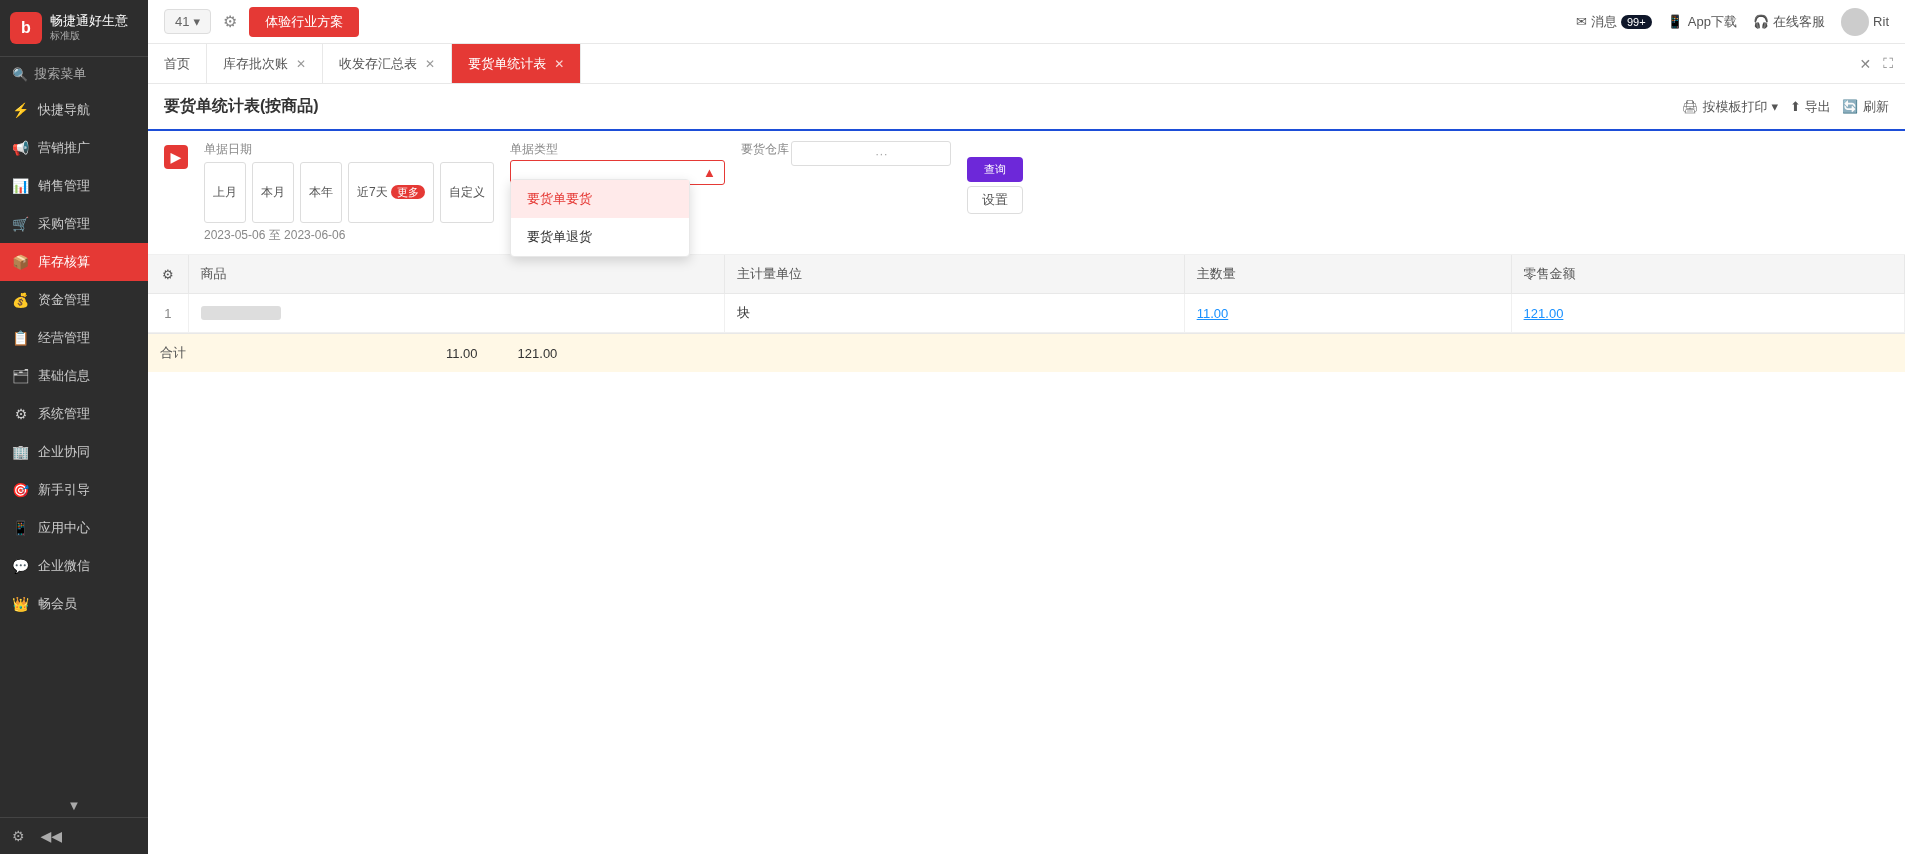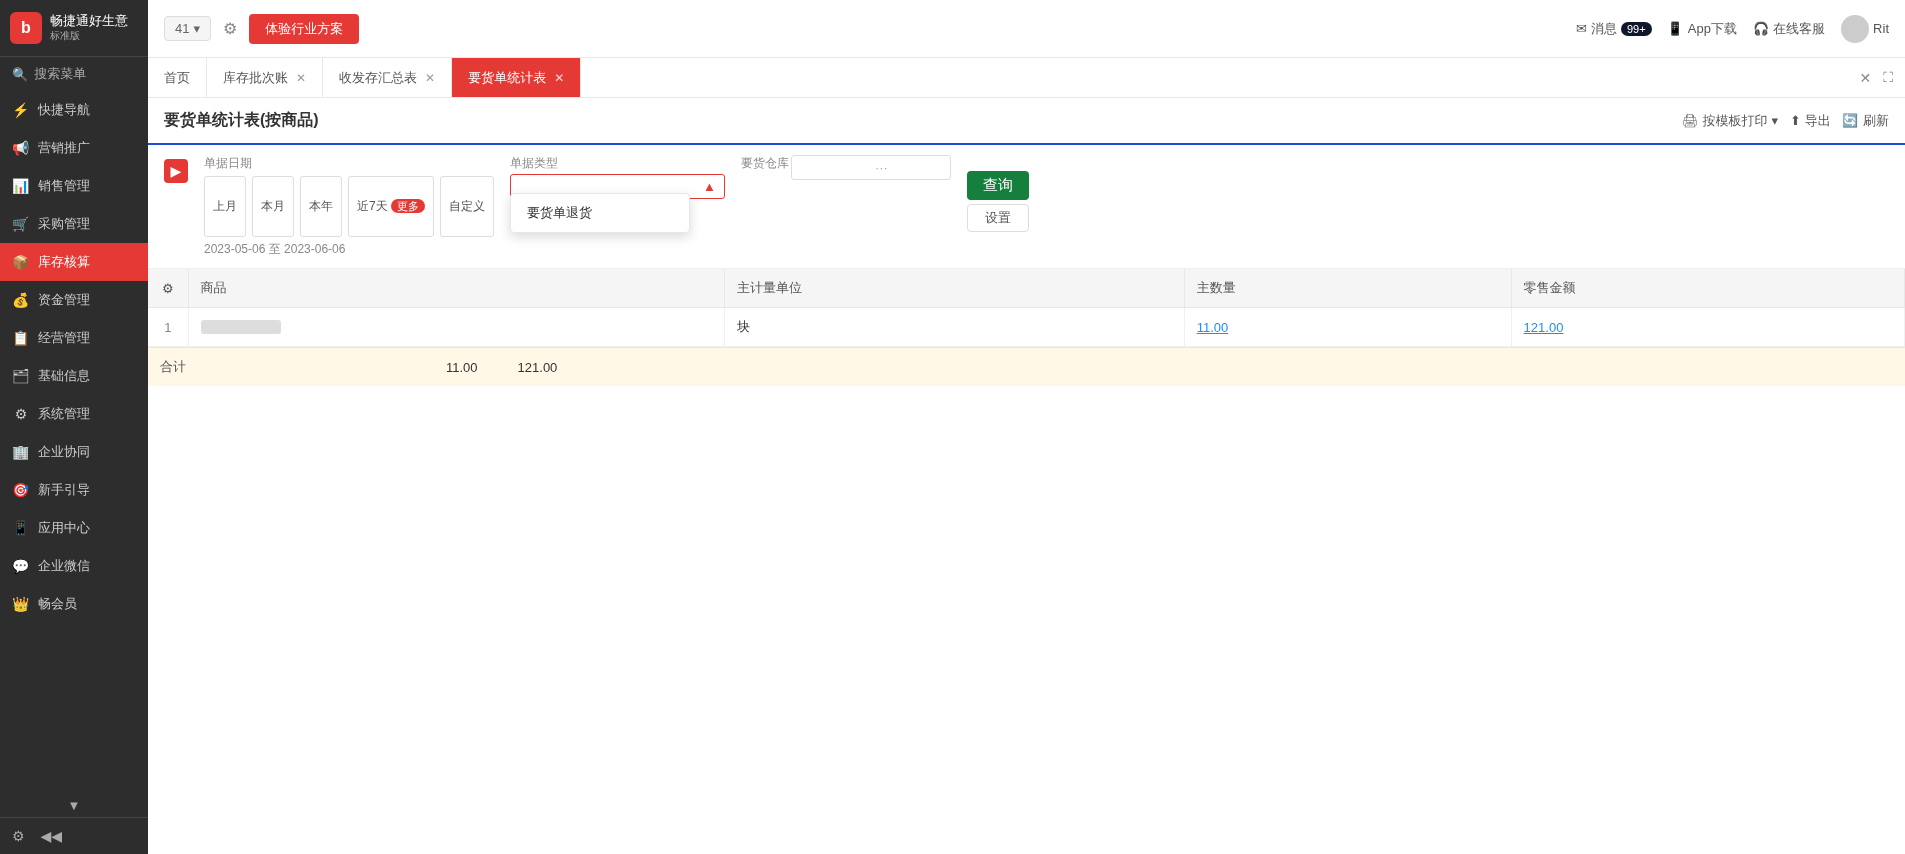--- a/index.html
+++ b/index.html
@@ -87,21 +87,21 @@
     .main {
       flex: 1;
       display: flex;
       flex-direction: column;
       background: #f0f0f0;
       overflow: hidden;
     }
 
     
     .topbar {
-      height: 58px;
+      height: 44px;
       background: #fff;
       display: flex;
       align-items: center;
       padding: 0 16px;
       gap: 12px;
       border-bottom: 1px solid #e8e8e8;
       flex-shrink: 0;
     }
     .topbar-dropdown {
       display: flex;
@@ -354,27 +354,27 @@
     }
     .filter-warehouse-input span { font-size: 13px; color: #ccc; flex: 1; }
 
     .filter-actions {
       display: flex;
       flex-direction: column;
       gap: 4px;
       margin-top: 16px;
     }
     .btn-query {
-      background: #15803d;
+      background: #6d28d9;
       color: white;
       border: none;
       padding: 5px 16px;
       border-radius: 4px;
       cursor: pointer;
-      font-size: 15px;
+      font-size: 11px;
     }
     .btn-settings {
       background: #fff;
       color: #555;
       border: 1px solid #ddd;
       padding: 4px 14px;
       border-radius: 4px;
       cursor: pointer;
       font-size: 13px;
     }
@@ -636,20 +636,21 @@
       </div>
 
       <div class="filter-type-group">
         <div class="filter-type-label">单据类型</div>
         <div class="filter-type-input">
           <input type="text" style="">
           <span class="filter-type-chevron">▲</span>
         </div>
 
         <div class="dropdown-overlay">
+          <div class="dropdown-item highlighted">要货单要货</div>
           <div class="dropdown-item">要货单退货</div>
         </div>
       </div>
 
       <div class="filter-warehouse-group">
         <div class="filter-warehouse-label">要货仓库</div>
         <div class="filter-warehouse-input">
           <span style="color:#ccc; font-size:13px;"></span>
           <span style="color:#aaa; margin-left:auto;">···</span>
         </div>

